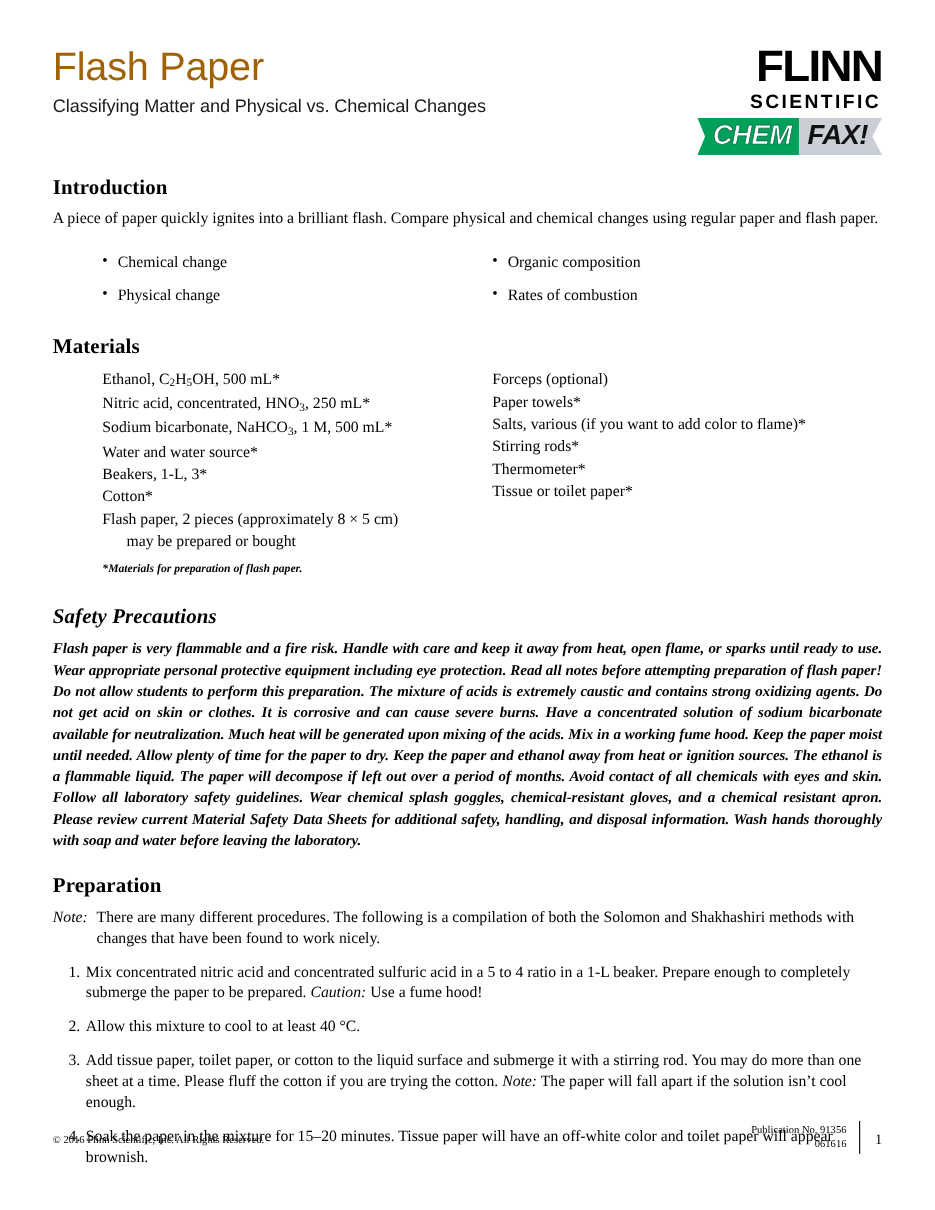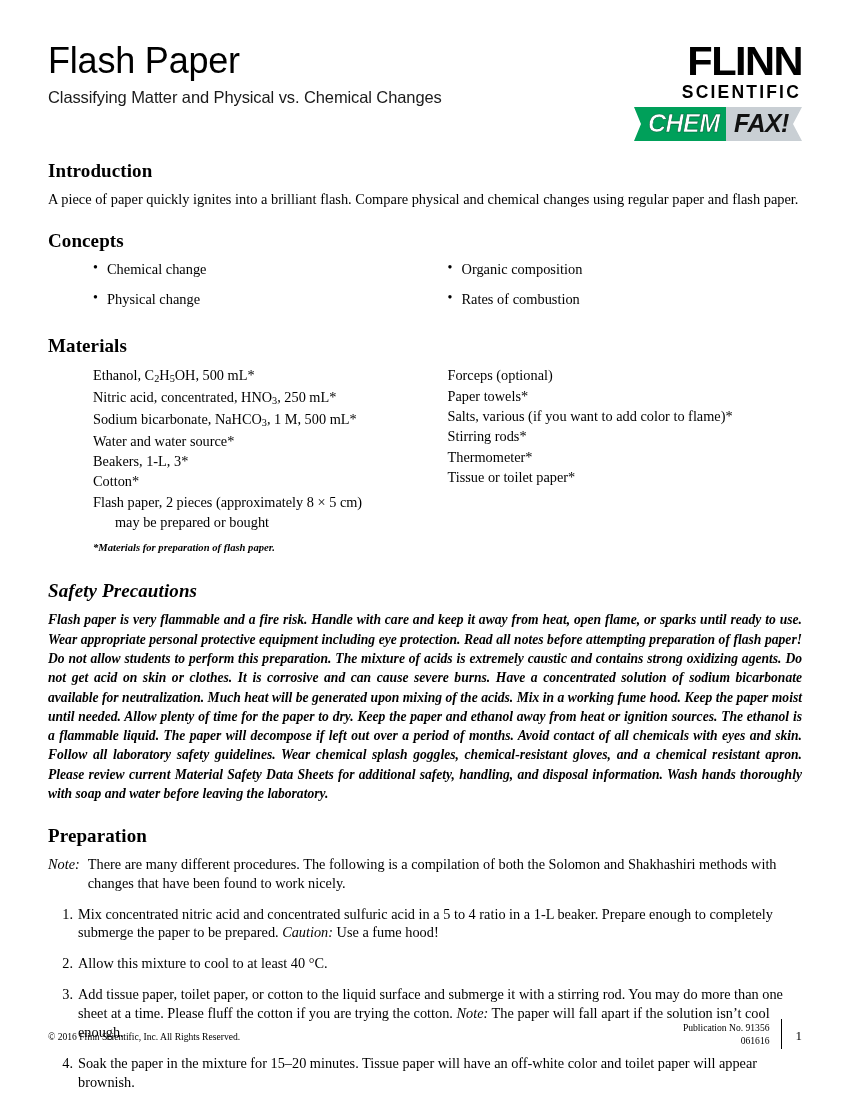--- a/index.html
+++ b/index.html
@@ -35,21 +35,21 @@
   }
 
   .title-block { position: absolute; left: 0; top: 0; }
 
   .doc-title {
     font-family: "Liberation Sans", "DejaVu Sans", sans-serif;
     font-size: 36px;
     font-weight: 400;
     line-height: 1.05;
     letter-spacing: -0.2px;
-    color: #000000;
+    color: #a16207;
   }
 
   .doc-subtitle {
     font-family: "Liberation Sans", "DejaVu Sans", sans-serif;
     font-size: 16.5px;
     font-weight: 400;
     margin-top: 8px;
     color: #1a1a1a;
     letter-spacing: -0.1px;
   }
@@ -312,21 +312,20 @@
   </div>
 
   <div class="content">
 
     <div class="sec">
       <h2 class="section">Introduction</h2>
       <p class="body">A piece of paper quickly ignites into a brilliant flash. Compare physical and chemical changes using regular paper and flash paper.</p>
     </div>
 
     <div class="sec" style="margin-top:22px;">
-      <h2 class="section">Concepts</h2>
       <div class="concepts">
         <div class="col">
           <div class="concept-item">Chemical change</div>
           <div class="concept-item">Physical change</div>
         </div>
         <div class="col">
           <div class="concept-item">Organic composition</div>
           <div class="concept-item">Rates of combustion</div>
         </div>
       </div>

